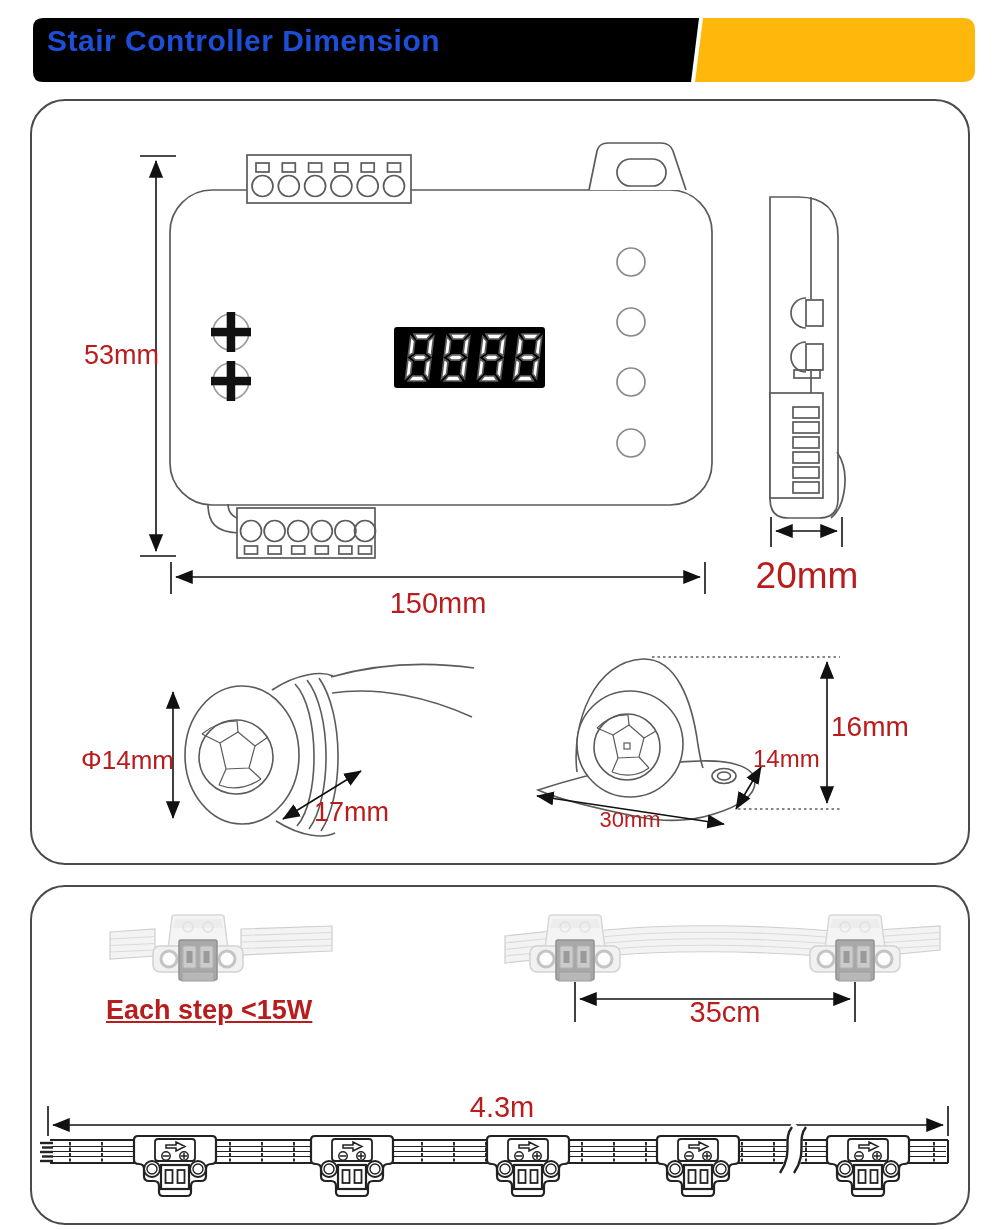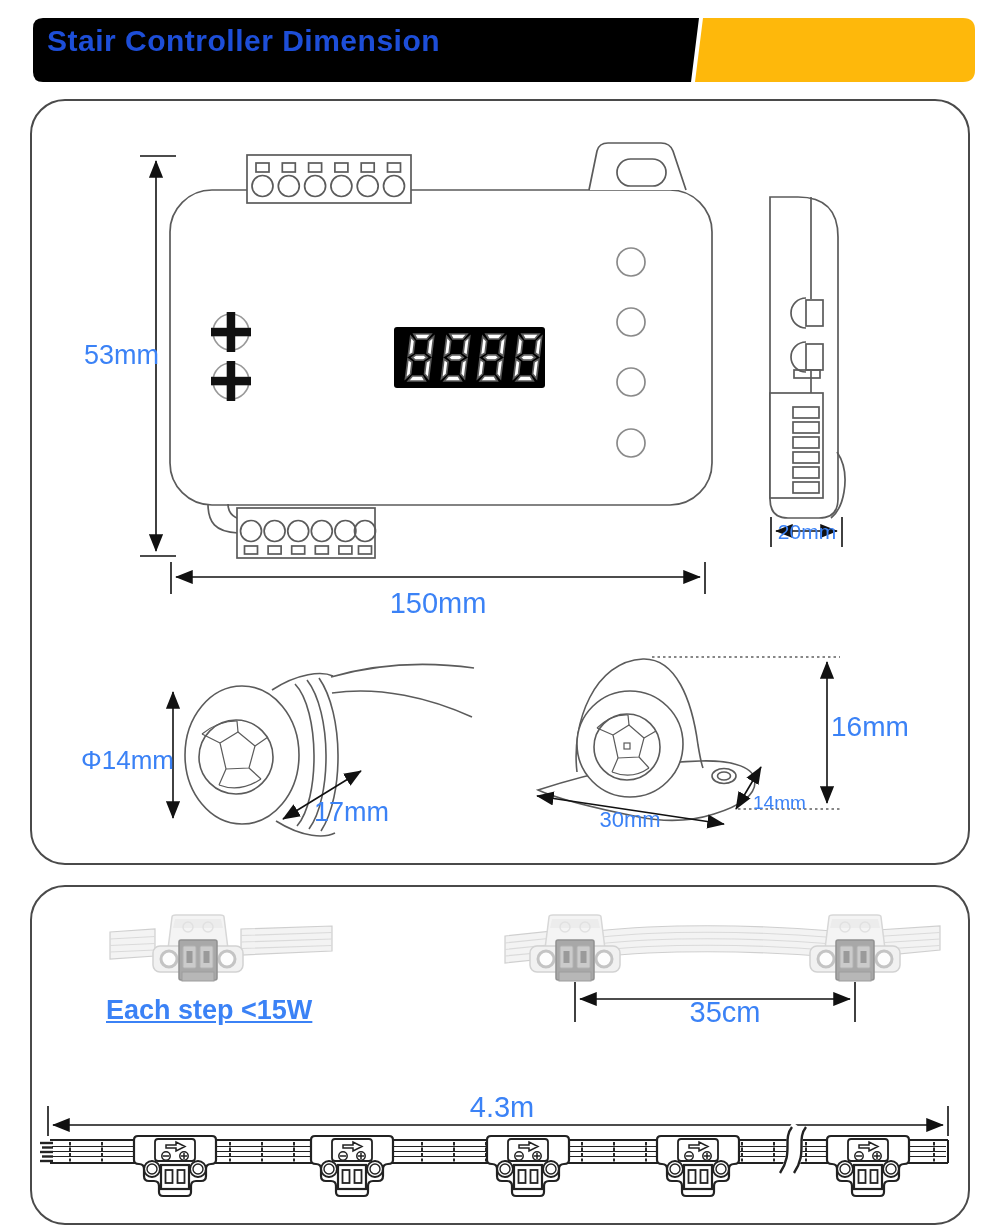--- a/index.html
+++ b/index.html
@@ -1,19 +1,19 @@
 <!DOCTYPE html>
 <html><head>
 <meta charset="utf-8">
 <style>
   html,body{margin:0;padding:0;background:#fff;}
   body{width:1000px;height:1230px;position:relative;overflow:hidden;
        font-family:"Liberation Sans","DejaVu Sans",sans-serif;}
   #art{position:absolute;left:0;top:0;}
-  .lbl{position:absolute;color:#3b82f6;font-size:28px;line-height:1;white-space:nowrap;}
+  .lbl{position:absolute;color:#b91c1c;font-size:28px;line-height:1;white-space:nowrap;}
   .ctr{text-align:center;width:160px;}
   .banner-title{position:absolute;left:47px;top:24px;font-size:30px;font-weight:bold;
                 color:#1d4ed8;letter-spacing:0.5px;}
   .bold{font-weight:bold;text-decoration:underline;}
   .sr{position:absolute;width:1px;height:1px;overflow:hidden;opacity:0;}
 </style>
 </head>
 <body>
 
 <svg id="art" width="1000" height="1230" viewBox="0 0 1000 1230">
@@ -286,22 +286,22 @@
     <use href="#lmod" transform="translate(528,1135)"></use>
     <use href="#lmod" transform="translate(698,1135)"></use>
     <use href="#lmod" transform="translate(868,1135)"></use>
   </g>
 </svg>
 
 <div class="banner-title">Stair Controller Dimension</div>
 
 <span class="lbl" style="left:84px;top:342px;font-size:27px">53mm</span>
 <span class="lbl ctr" style="left:358px;top:589px;font-size:29px">150mm</span>
-<span class="lbl ctr" style="left:727px;top:521px;font-size:21px">20mm</span>
+<span class="lbl ctr" style="left:727px;top:557px;font-size:37px">20mm</span>
 <span class="lbl" style="left:81px;top:747px;font-size:26px">Φ14mm</span>
 <span class="lbl" style="left:314px;top:799px;font-size:27px">17mm</span>
 <span class="lbl ctr" style="left:550px;top:809px;font-size:22px">30mm</span>
-<span class="lbl" style="left:753px;top:793px;font-size:19px">14mm</span>
+<span class="lbl" style="left:753px;top:747px;font-size:24px">14mm</span>
 <span class="lbl" style="left:831px;top:713px;font-size:28px">16mm</span>
 <span class="lbl bold" style="left:106px;top:997px;font-size:27px">Each step &lt;15W</span>
 <span class="lbl ctr" style="left:645px;top:998px;font-size:29px">35cm</span>
 <span class="lbl ctr" style="left:422px;top:1093px;font-size:29px">4.3m</span>
 <span class="sr">8888</span>
 
 </body></html>

